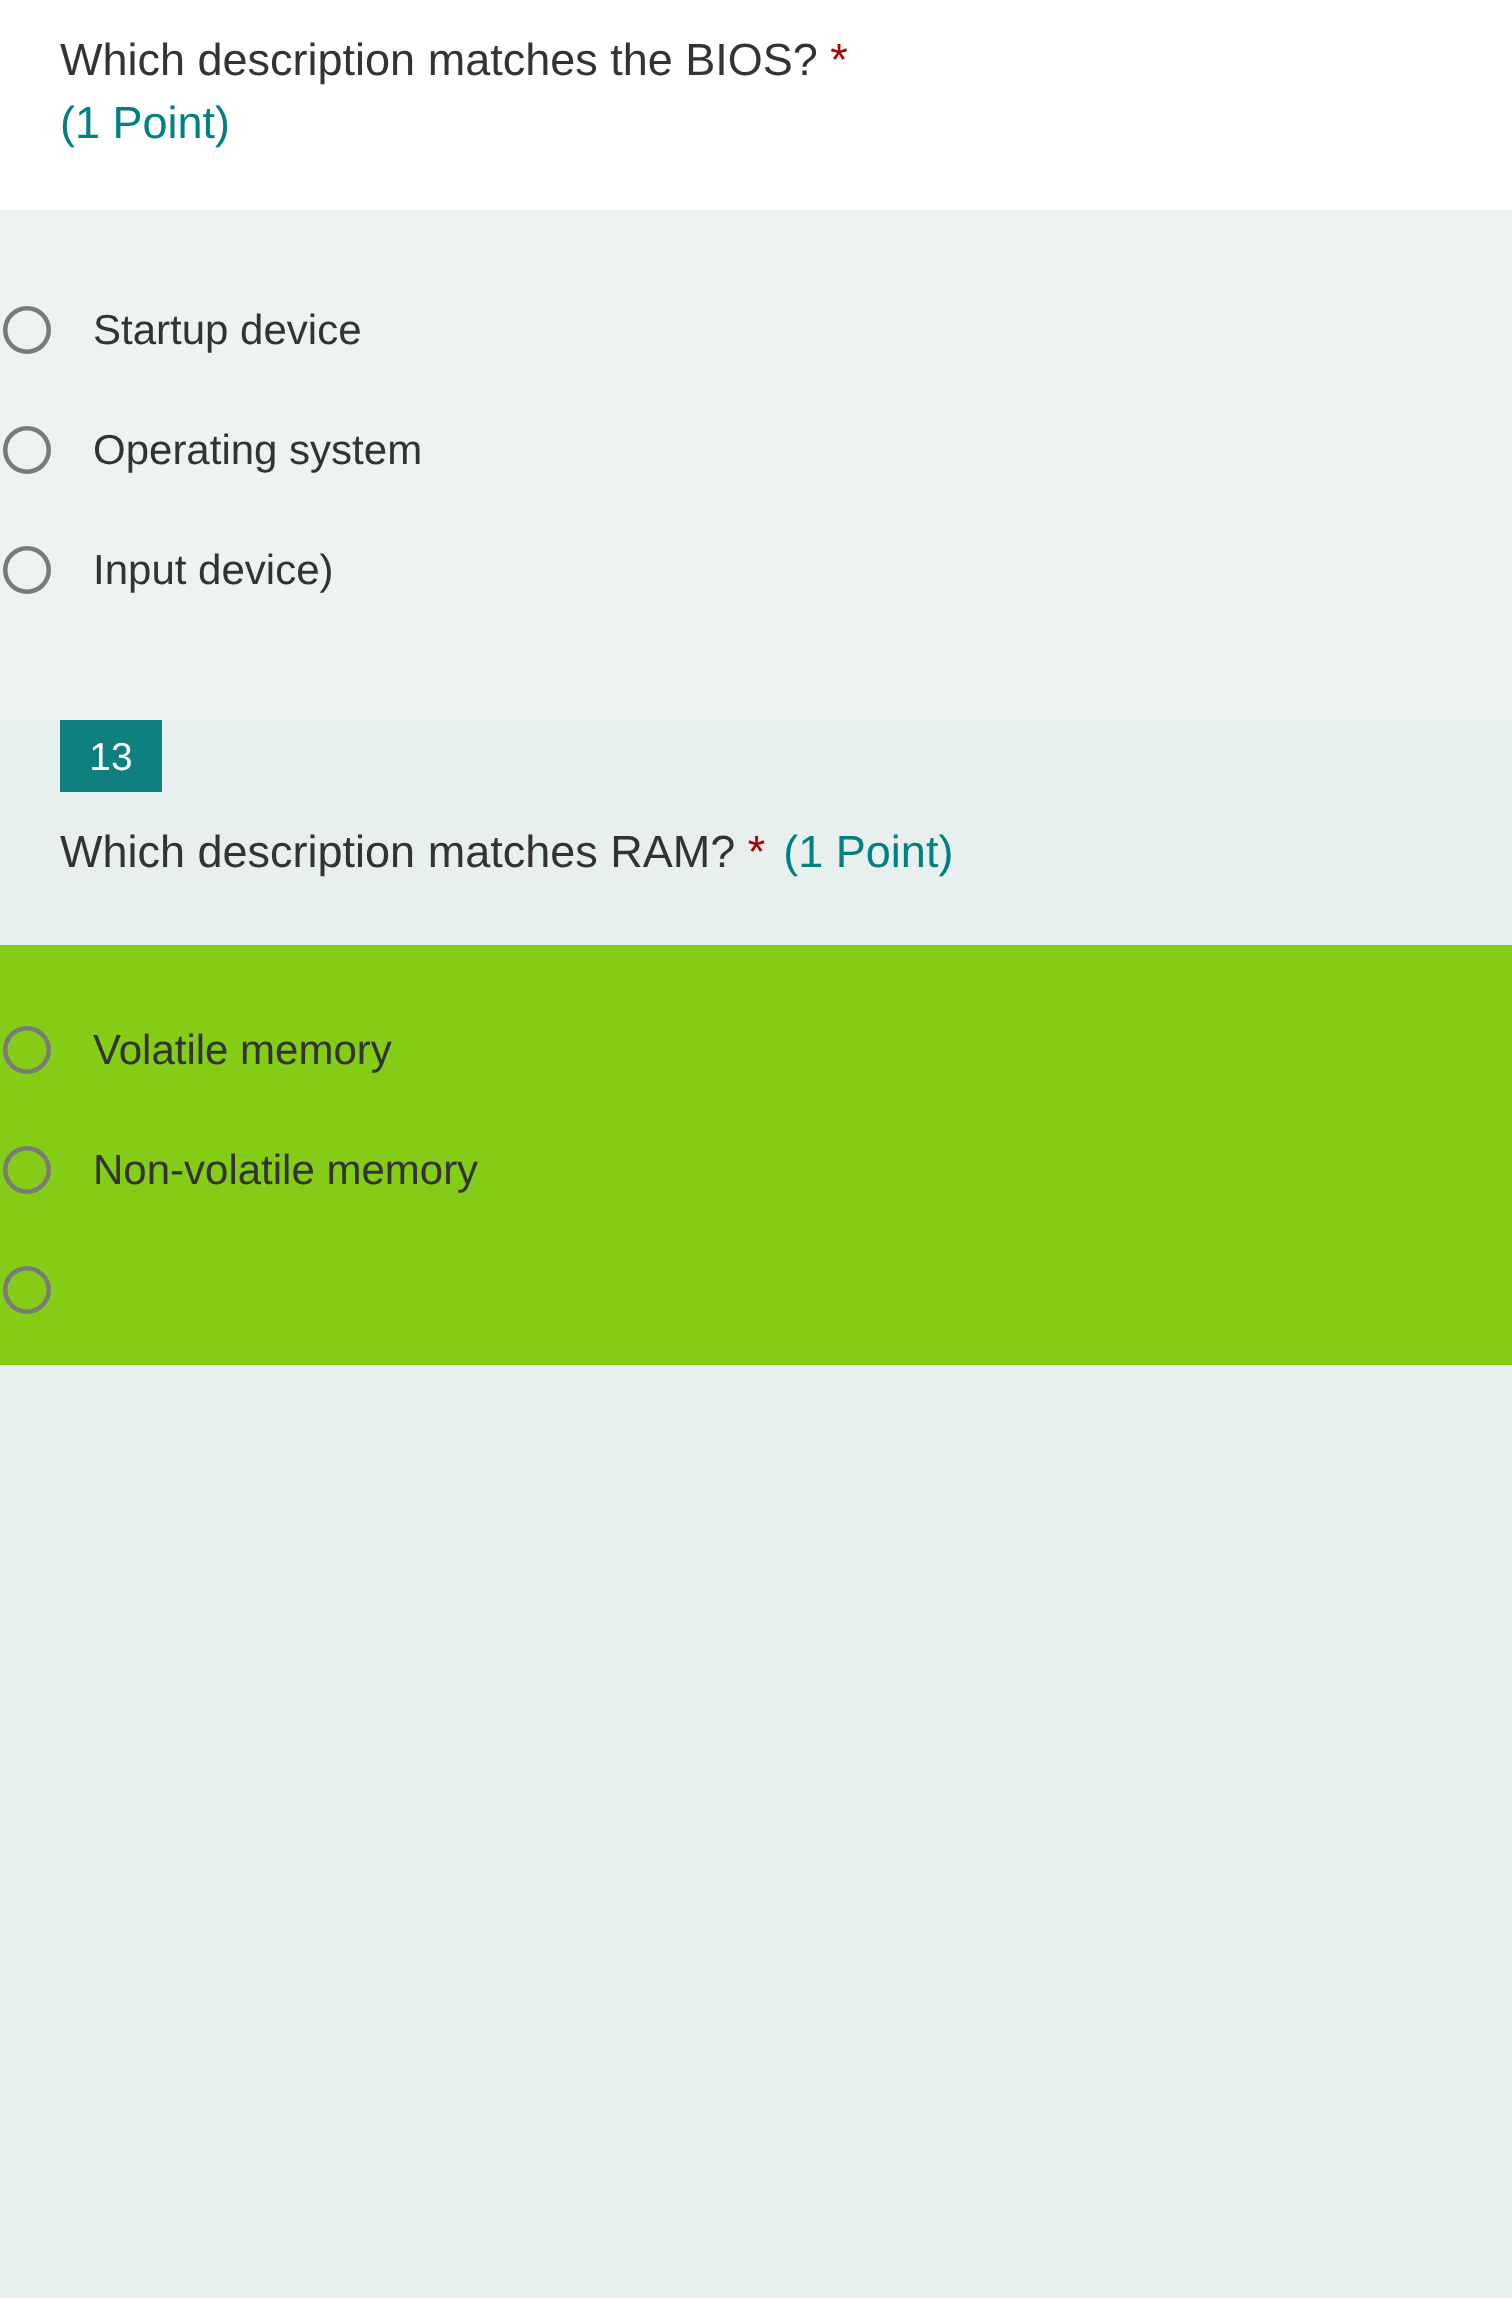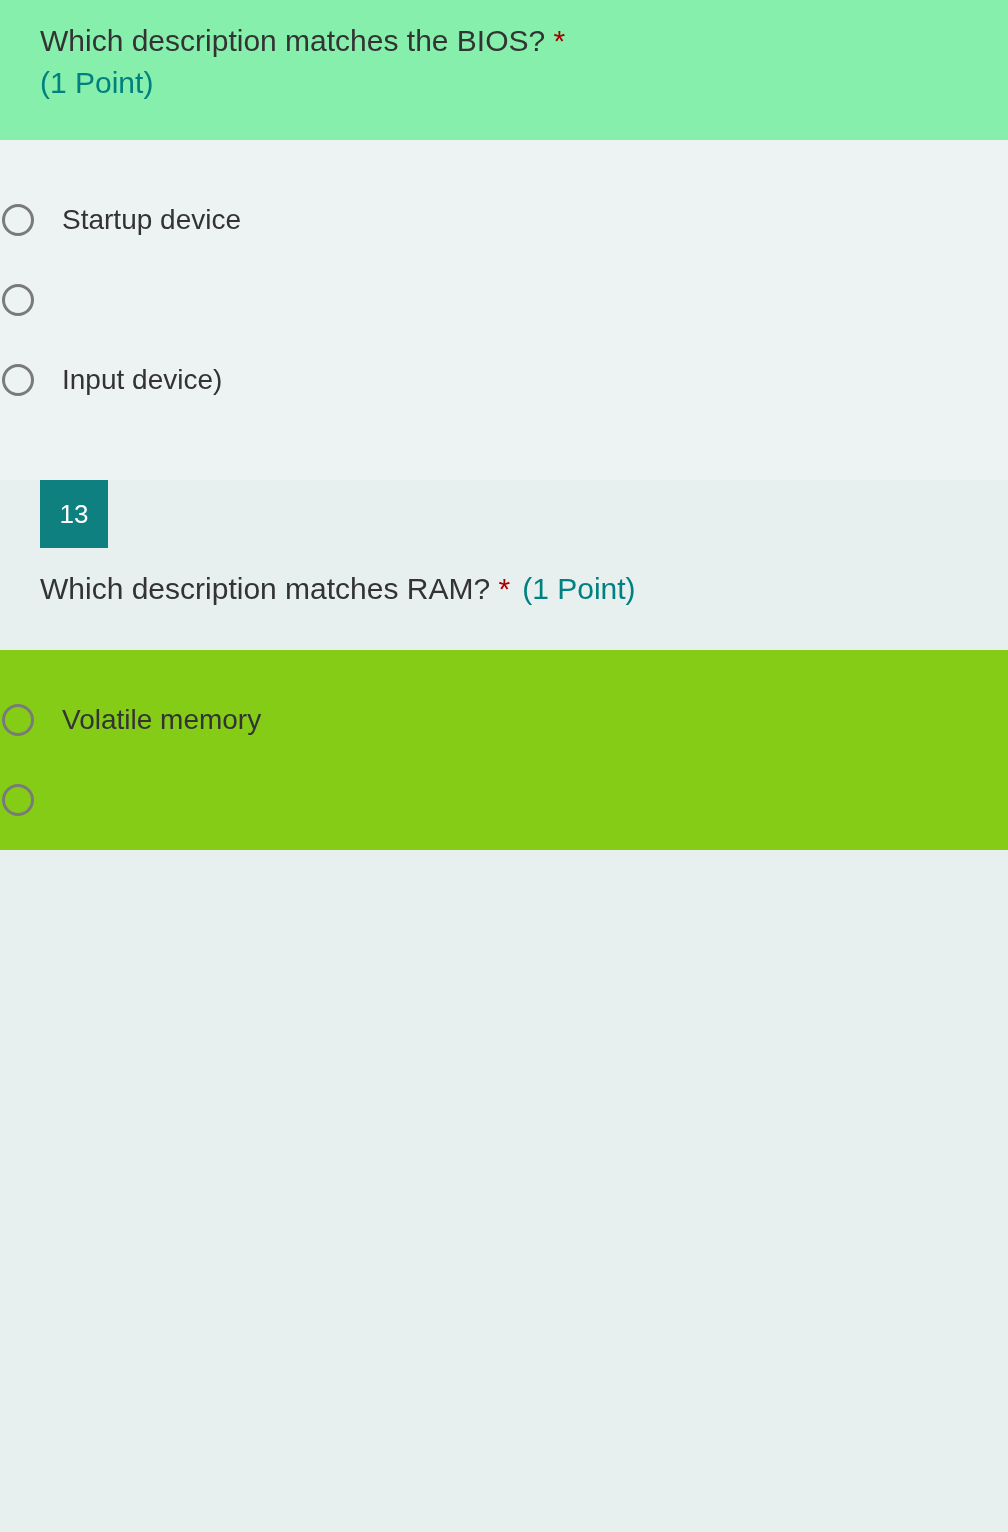--- a/index.html
+++ b/index.html
@@ -7,21 +7,21 @@
       padding: 0;
       box-sizing: border-box;
     }
     body {
       font-family: 'Segoe UI', Tahoma, Geneva, Verdana, sans-serif;
       background-color: #e8f0ef;
       width: 1008px;
     }
     .question-header {
       padding: 20px 40px 40px 40px;
-      background-color: #86efac;
+      background-color: #ffffff;
     }
     .question-text {
       font-size: 30px;
       color: #333;
       line-height: 1.4;
     }
     .required-asterisk {
       color: #a80000;
     }
     .points-text {
@@ -56,21 +56,21 @@
     }
     .option-label {
       font-size: 28px;
       color: #333;
     }
     .question-number-badge {
       background-color: #0f8080;
       color: #fff;
       font-size: 26px;
       width: 68px;
-      height: 68px;
+      height: 48px;
       display: flex;
       align-items: center;
       justify-content: center;
       margin-bottom: 20px;
     }
     .question-block {
       padding: 30px 40px 40px 40px;
       background-color: #e8f0ef;
     }
     .question-block.with-badge {
@@ -98,20 +98,21 @@
   <div class="points-text">(1 Point)</div>
 </div>
 
 <div class="options-container">
   <div class="option-row">
     <div class="radio-button"></div>
     <span class="option-label">Startup device</span>
   </div>
   <div class="option-row">
     <div class="radio-button"></div>
+    <span class="option-label">Operating system</span>
   </div>
   <div class="option-row">
     <div class="radio-button"></div>
     <span class="option-label">Input device)</span>
   </div>
 </div>
 
 <div class="question-block with-badge">
   <div class="question-number-badge">
     <span>13</span>
@@ -124,14 +125,18 @@
   </div>
 </div>
 
 <div class="options-container-2">
   <div class="option-row">
     <div class="radio-button"></div>
     <span class="option-label">Volatile memory</span>
   </div>
   <div class="option-row">
     <div class="radio-button"></div>
+    <span class="option-label">Non-volatile memory</span>
+  </div>
+  <div class="option-row">
+    <div class="radio-button"></div>
   </div>
 </div>
 
 </body></html>

